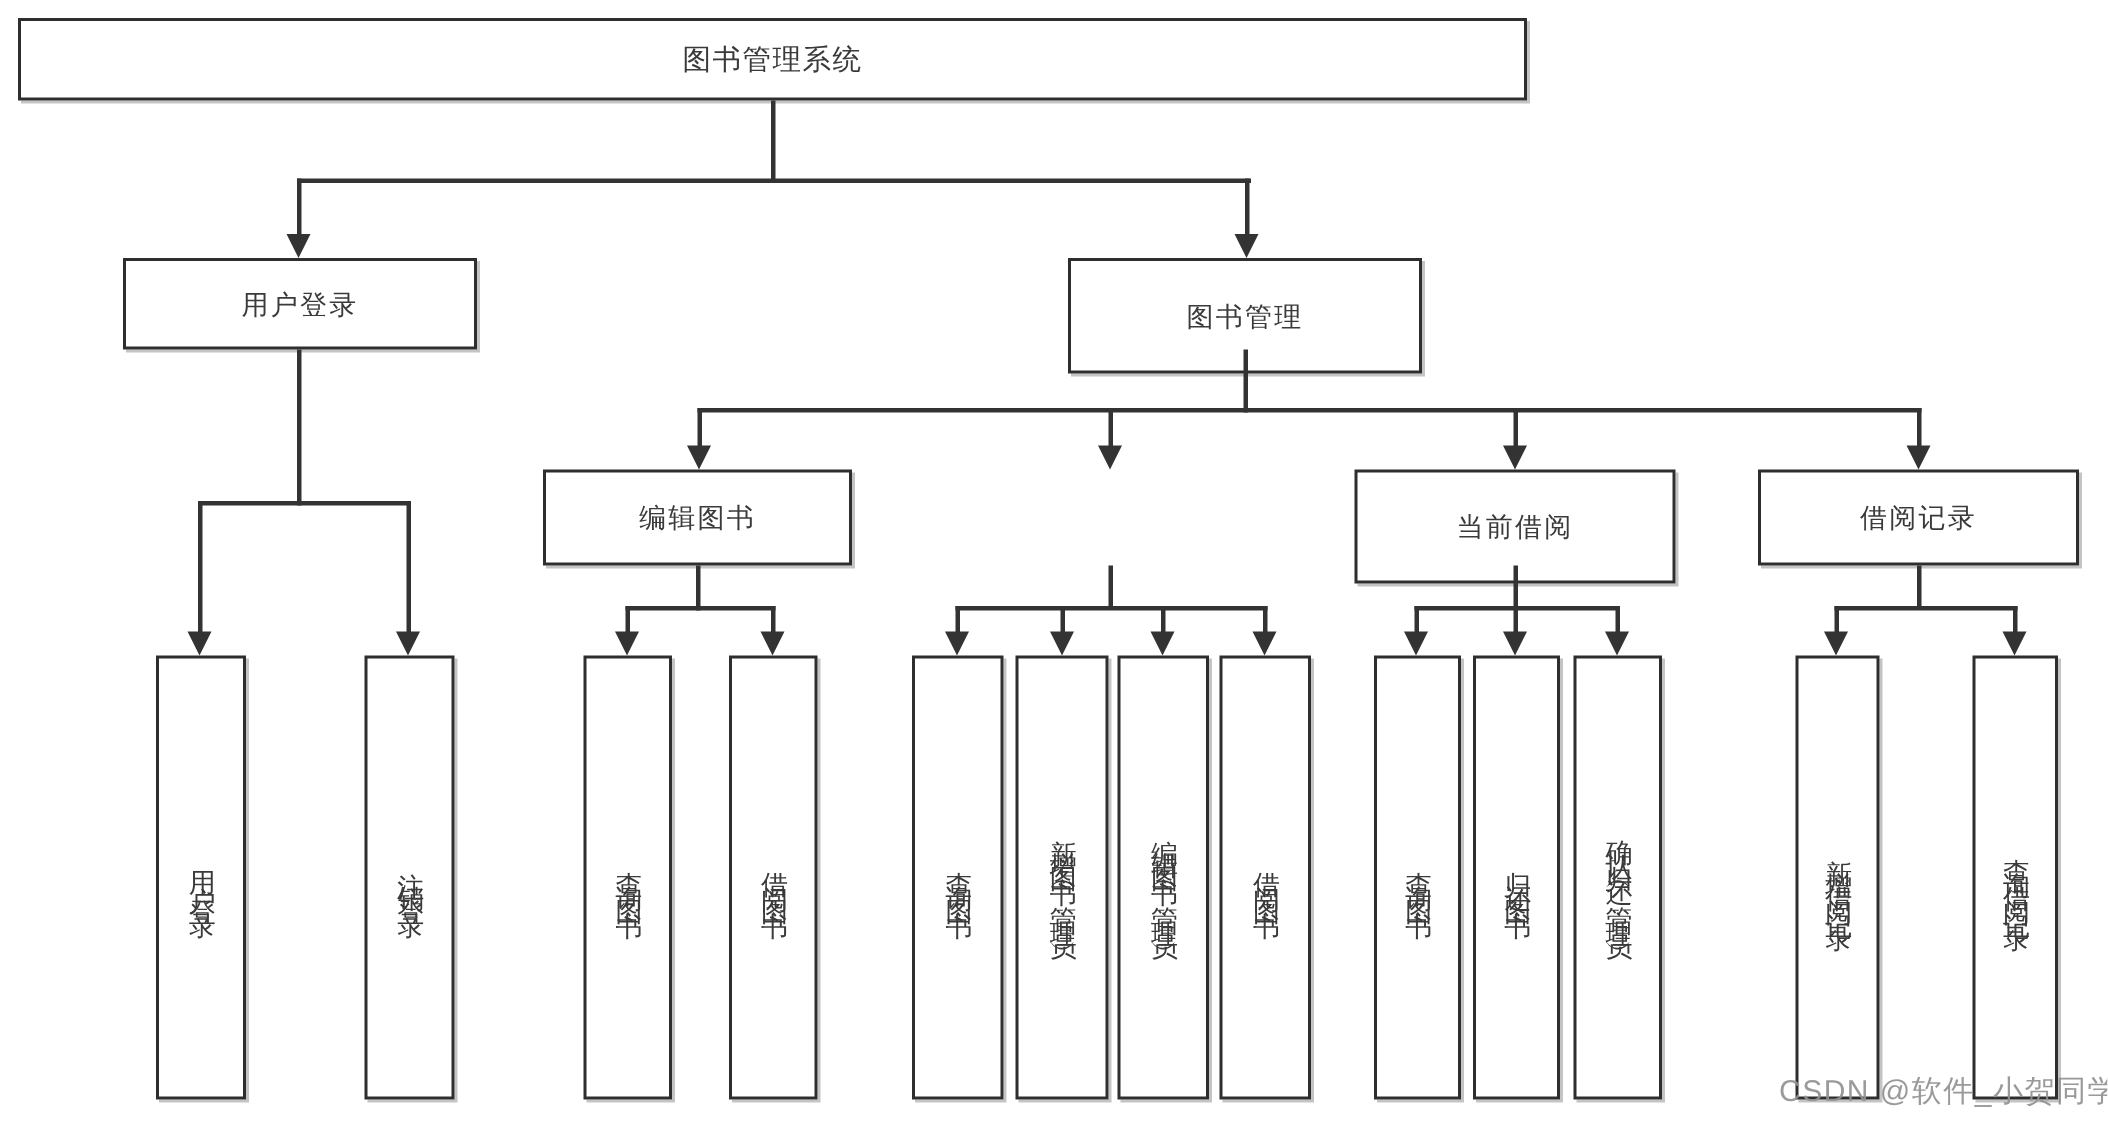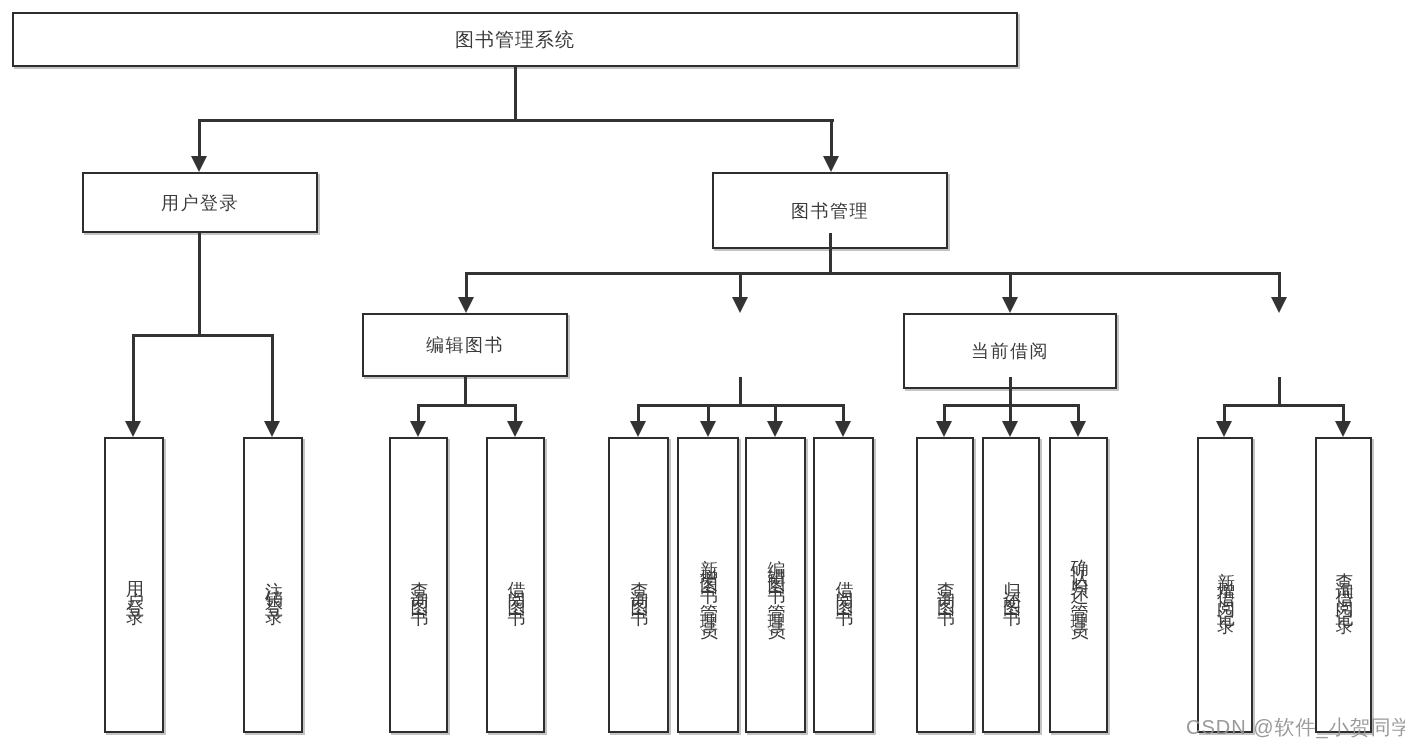--- a/index.html
+++ b/index.html
@@ -43,20 +43,23 @@
   </div>
   <div class="box hbox" style="left:712px;top:172px;width:236px;height:77px;">
     <span>图书管理</span>
   </div>
 
   <div class="box hbox" style="left:362px;top:313px;width:206px;height:64px;">
     <span>编辑图书</span>
   </div>
   <div class="box hbox" style="left:903px;top:313px;width:214px;height:76px;">
     <span>当前借阅</span>
+  </div>
+  <div class="box hbox" style="left:1172px;top:313px;width:214px;height:64px;">
+    <span>借阅记录</span>
   </div>
 
   <div class="box leaf" style="left:104px;top:437px;width:60px;height:296px;">
     <span>用户登录</span>
   </div>
   <div class="box leaf" style="left:243px;top:437px;width:60px;height:296px;">
     <span>注销登录</span>
   </div>
 
   <div class="box leaf" style="left:389px;top:437px;width:59px;height:296px;">

